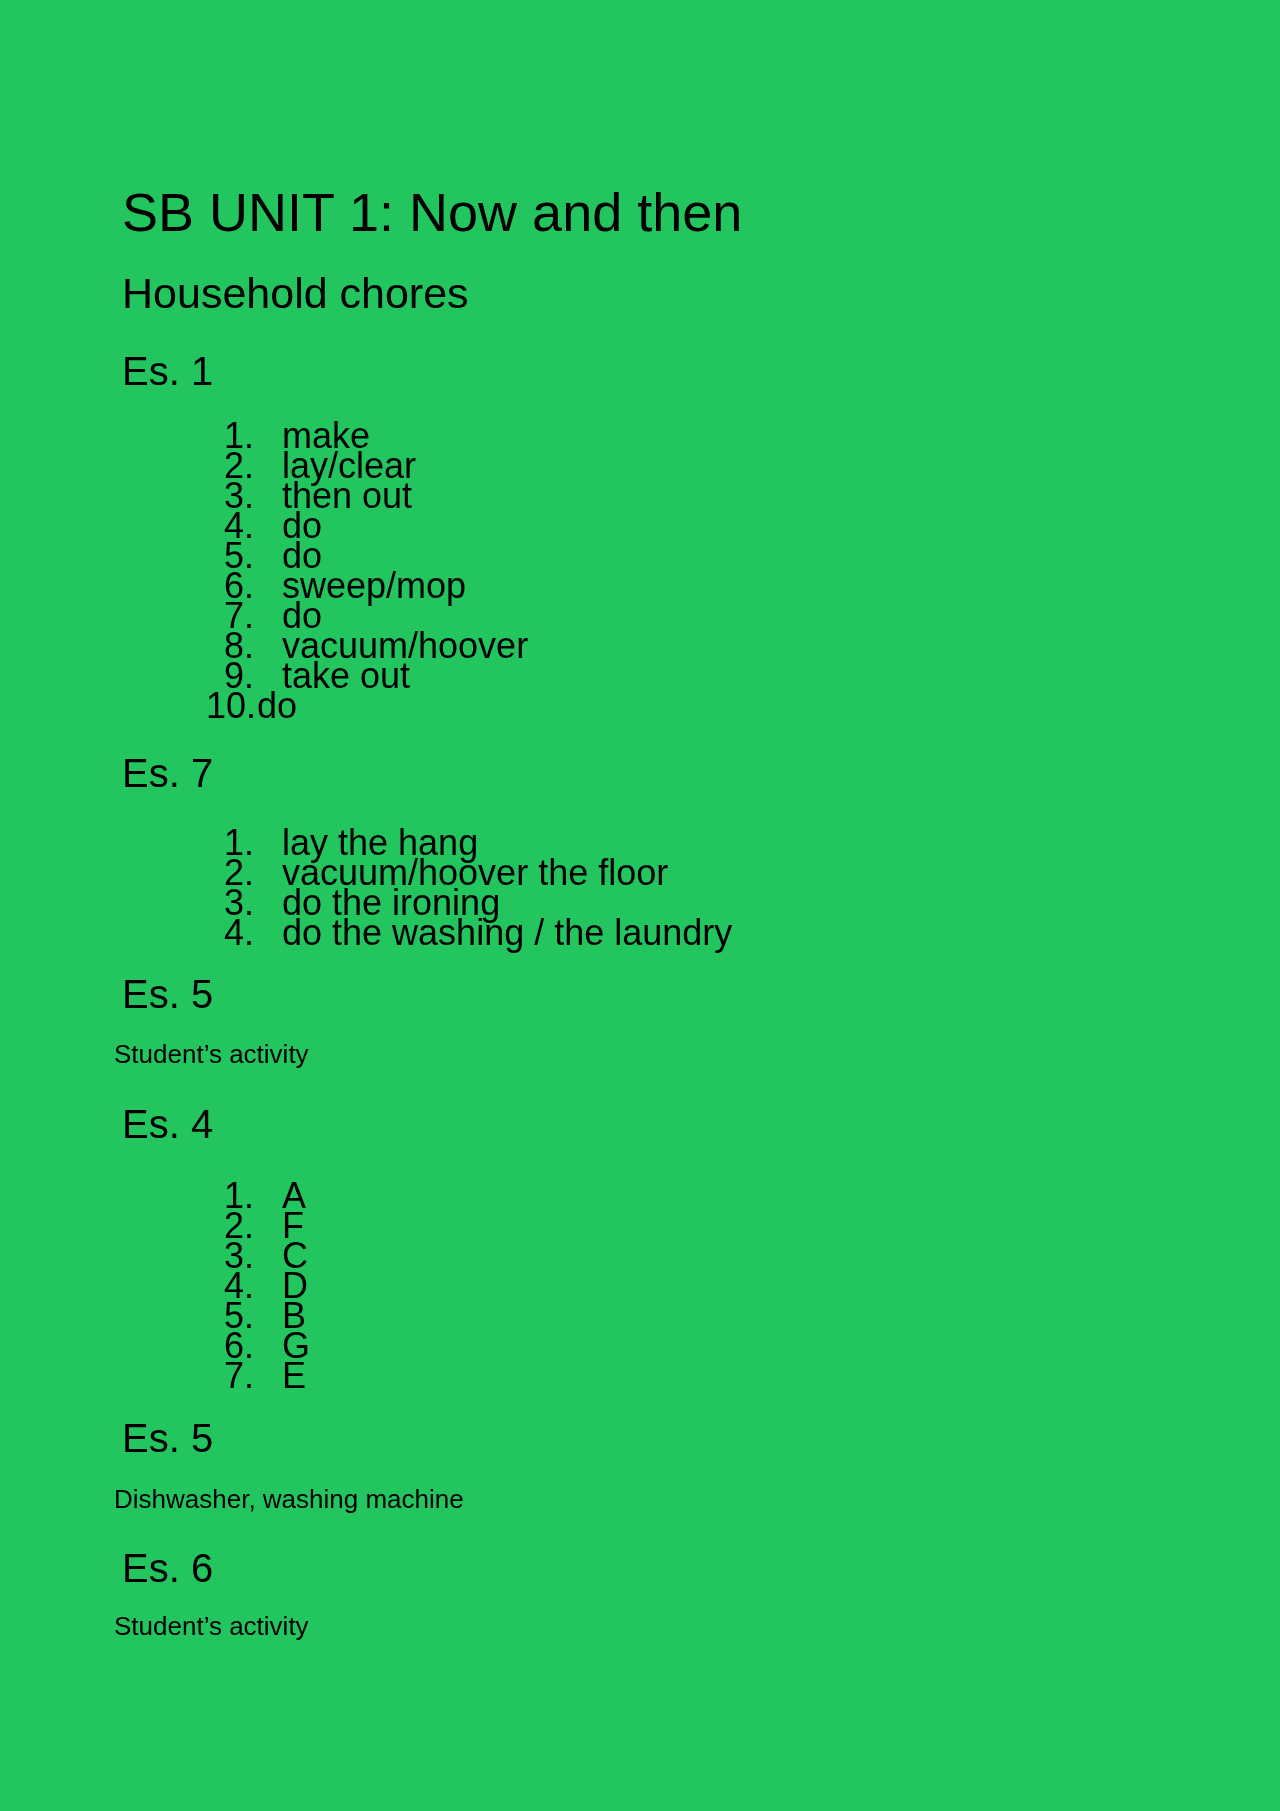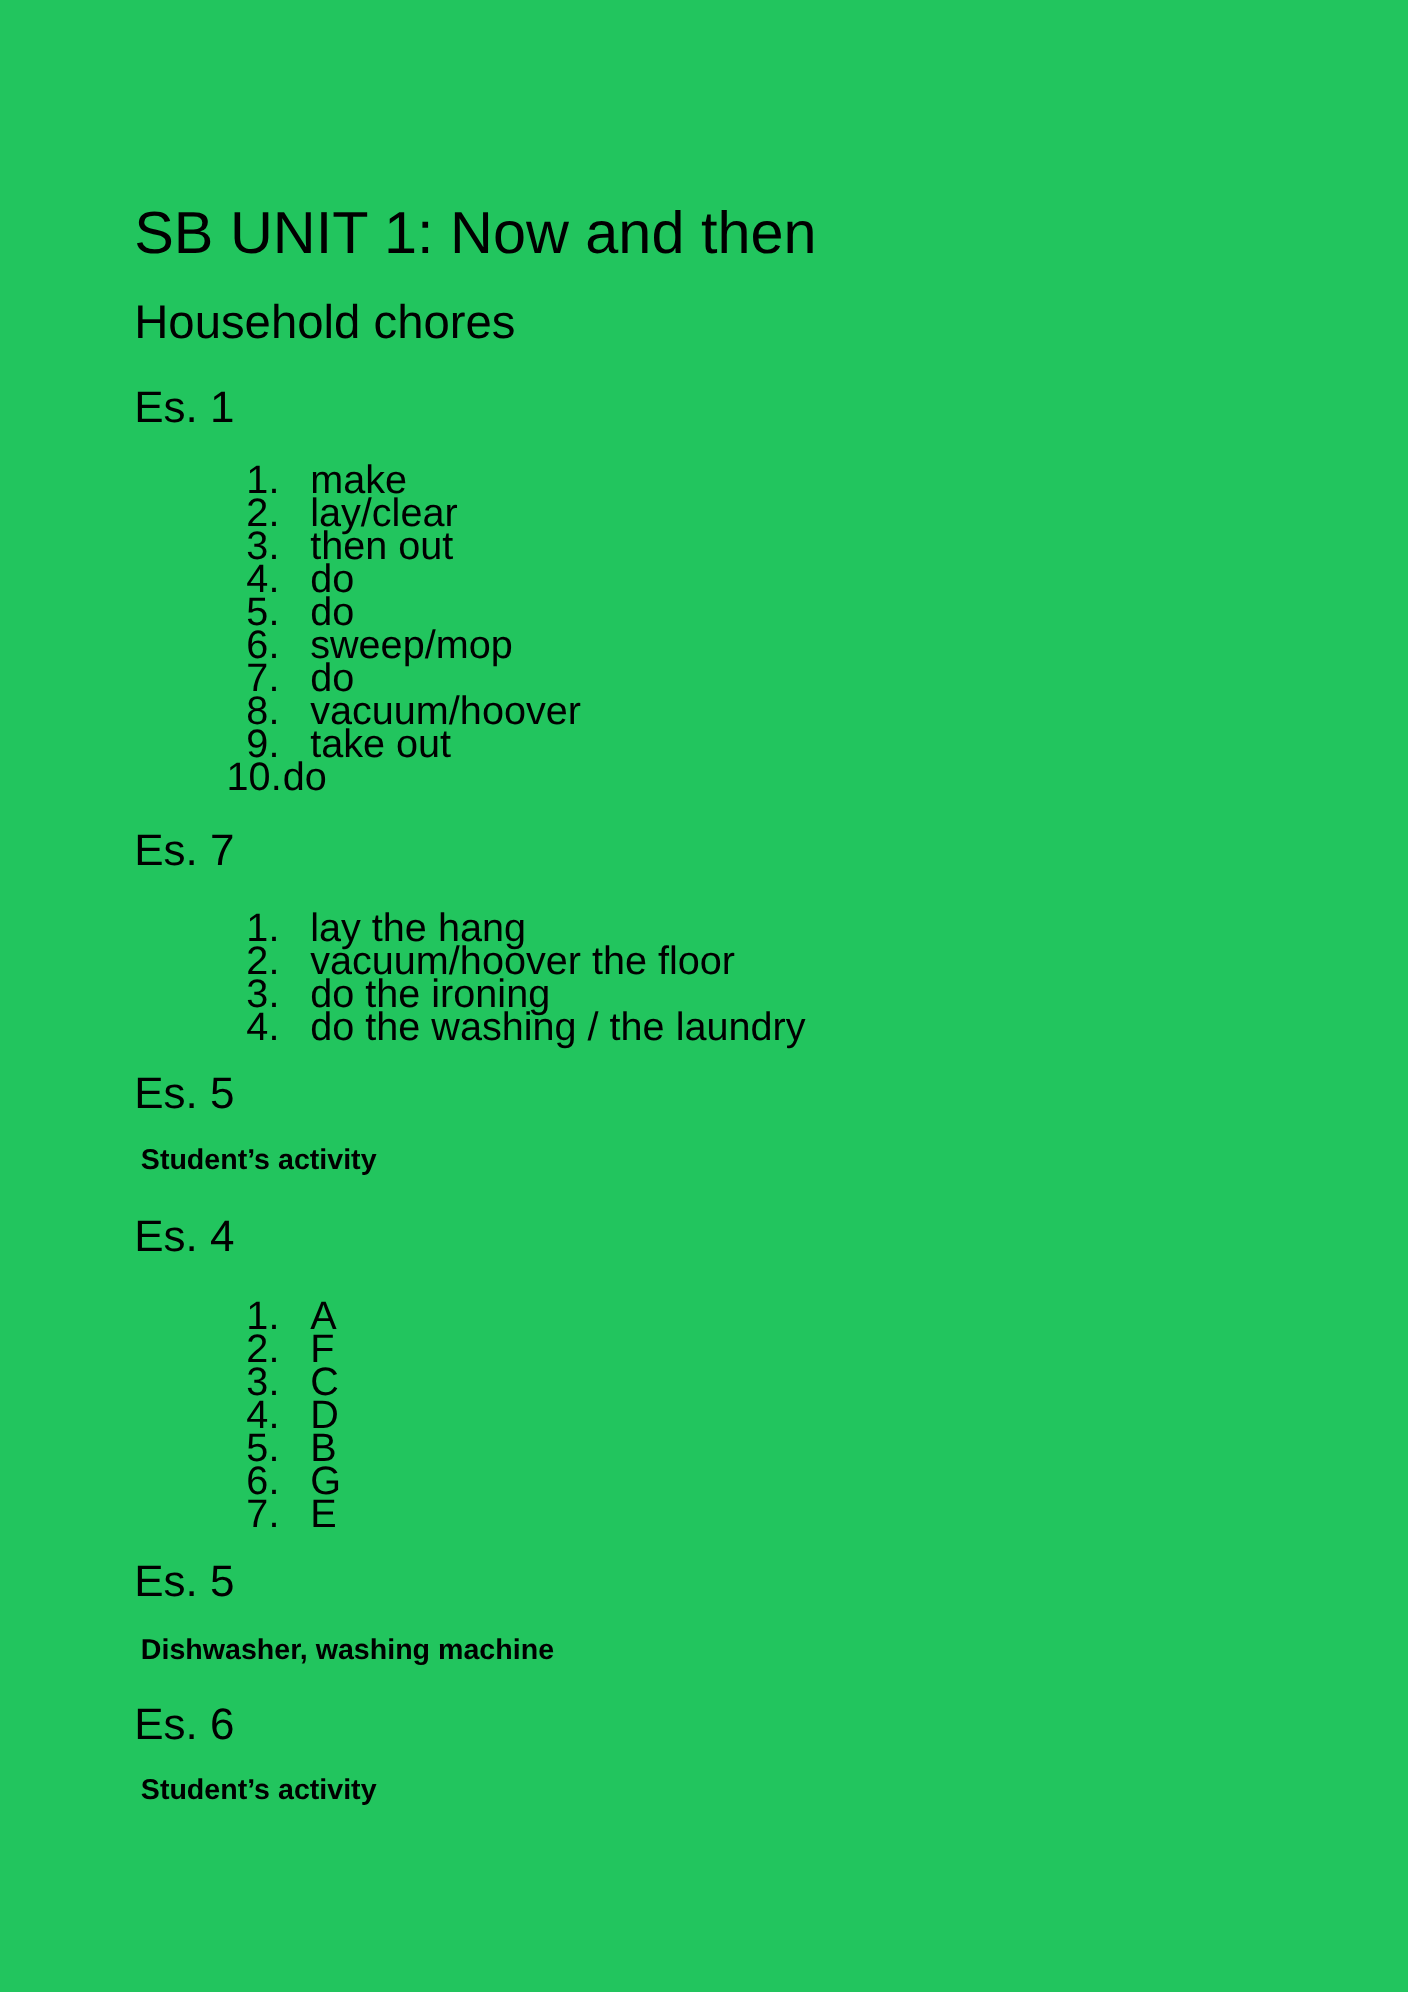--- a/index.html
+++ b/index.html
@@ -32,22 +32,22 @@
     font-size: 40px; font-weight: 400; line-height: 1;
   }
   #h-es1 { top: 351px; }
   #h-es2 { top: 753px; }
   #h-es3 { top: 974px; }
   #h-es4 { top: 1104px; }
   #h-es5 { top: 1418px; }
   #h-es6 { top: 1548px; }
 
   p.note {
-    left: 128px;
-    font-size: 26px; font-weight: 700; line-height: 1;
+    left: 114px;
+    font-size: 26px; font-weight: 400; line-height: 1;
   }
   #note-es3 { top: 1041px; }
   #note-es5 { top: 1486px; }
   #note-es6 { top: 1613px; }
 
   ol.answers {
     left: 206px;
     list-style: none;
     padding: 0; margin: 0;
     counter-reset: n;

